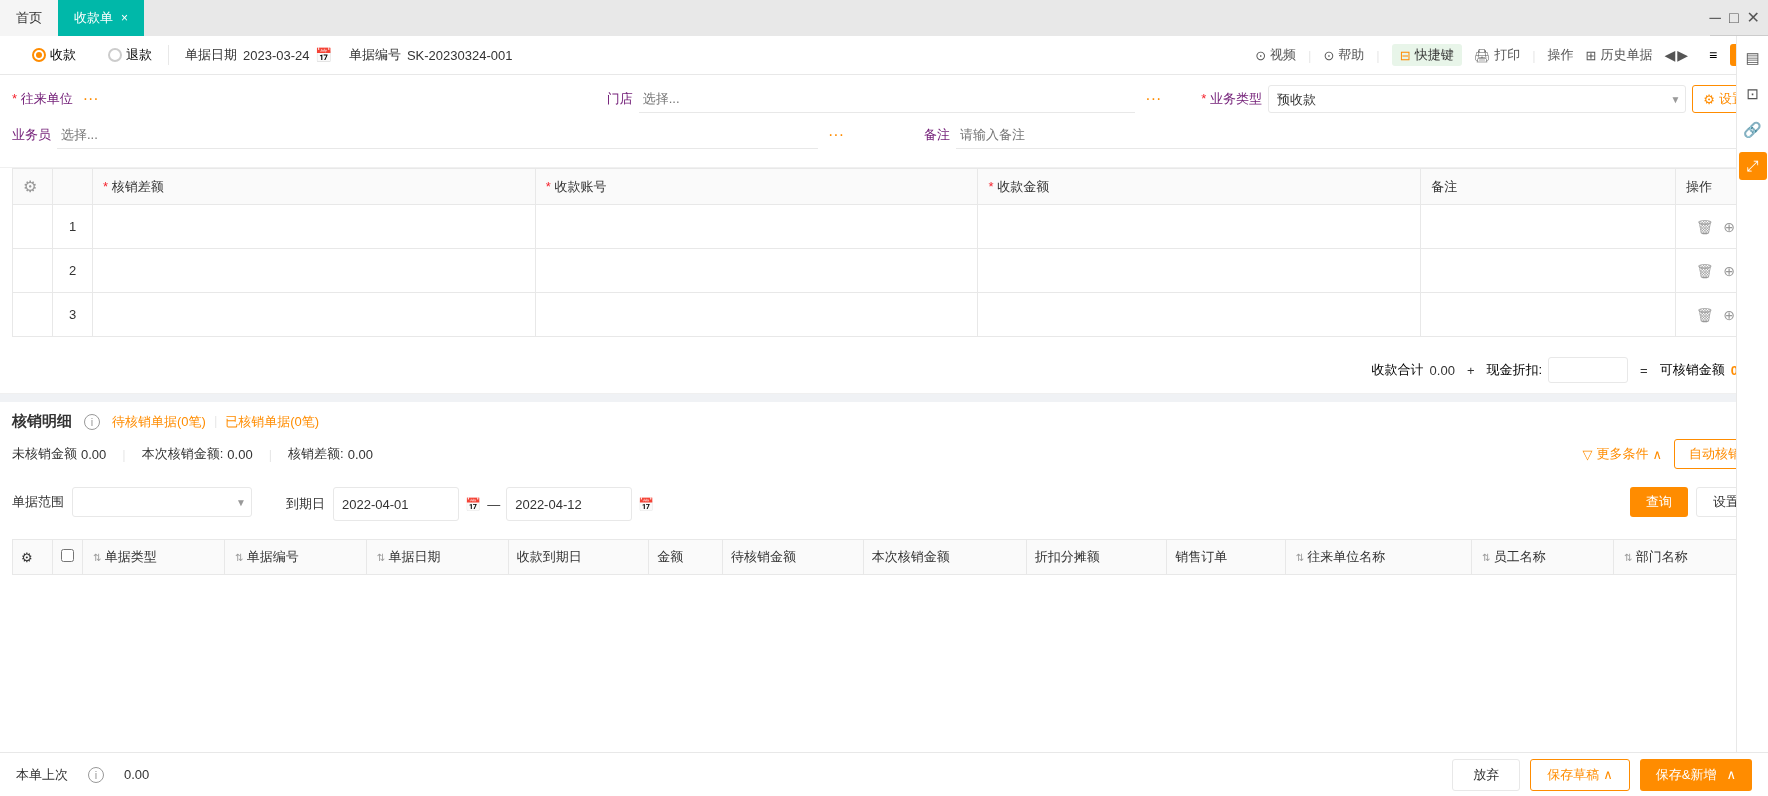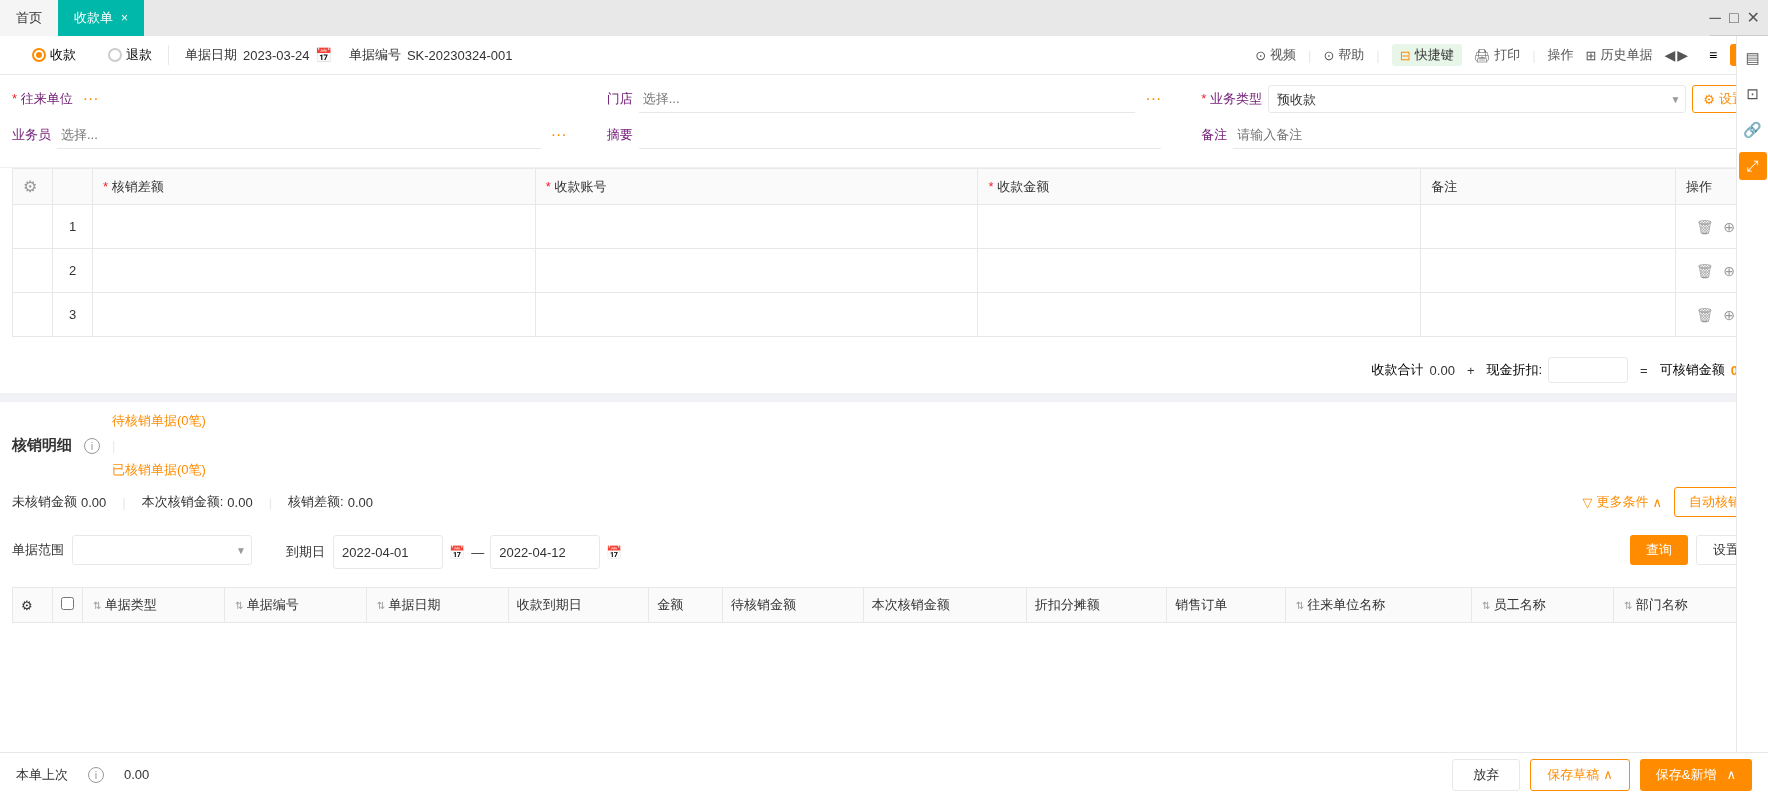--- a/index.html
+++ b/index.html
@@ -304,21 +304,20 @@
       display: flex;
       align-items: center;
       justify-content: center;
       font-size: 11px;
       color: #999;
       cursor: pointer;
     }
     .tab-links {
       display: flex;
       gap: 8px;
-      flex-direction: column;
     }
     .tab-link {
       cursor: pointer;
       color: #ff8c00;
       font-size: 13px;
     }
     .tab-link-sep { color: #e8e8e8; }
     .stat-item {
       display: flex;
       align-items: center;
@@ -362,21 +361,21 @@
       width: 180px;
       height: 30px;
       border: 1px solid #e8e8e8;
       border-radius: 3px;
       padding: 0 8px;
       background: #fff;
       outline: none;
       color: #333;
     }
     .filter-date-input {
-      width: 110px;
+      width: 126px;
       height: 30px;
       border: 1px solid #e8e8e8;
       border-radius: 3px;
       padding: 16px 8px;
       outline: none;
       color: #333;
     }
     .date-range {
       display: flex;
       align-items: center;
@@ -668,24 +667,20 @@
       </div>
     </div>
 
     <div class="form-row">
       <div class="form-field" style="flex:2;">
         <span class="field-label">业务员</span>
         <input class="field-input" type="text" placeholder="选择..." style="">
         <span class="field-ellipsis">···</span>
       </div>
       <div style="width:40px;"></div>
-      <div class="form-field" style="flex:2;">
-        <span class="field-label">摘要</span>
-        <input class="field-input" type="text" style="">
-      </div>
       <div style="width:40px;"></div>
       <div class="form-field" style="flex:2;">
         <span class="field-label">备注</span>
         <input class="field-input" type="text" placeholder="请输入备注" style="">
       </div>
     </div>
   </div>
 
   <div class="table-section">
     <table class="data-table">

